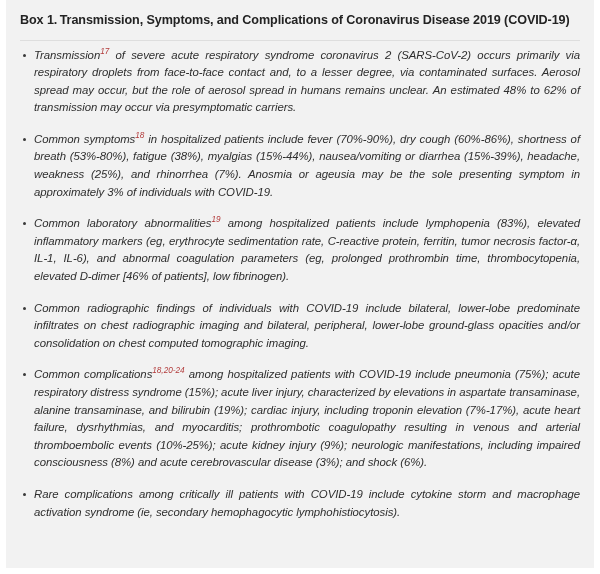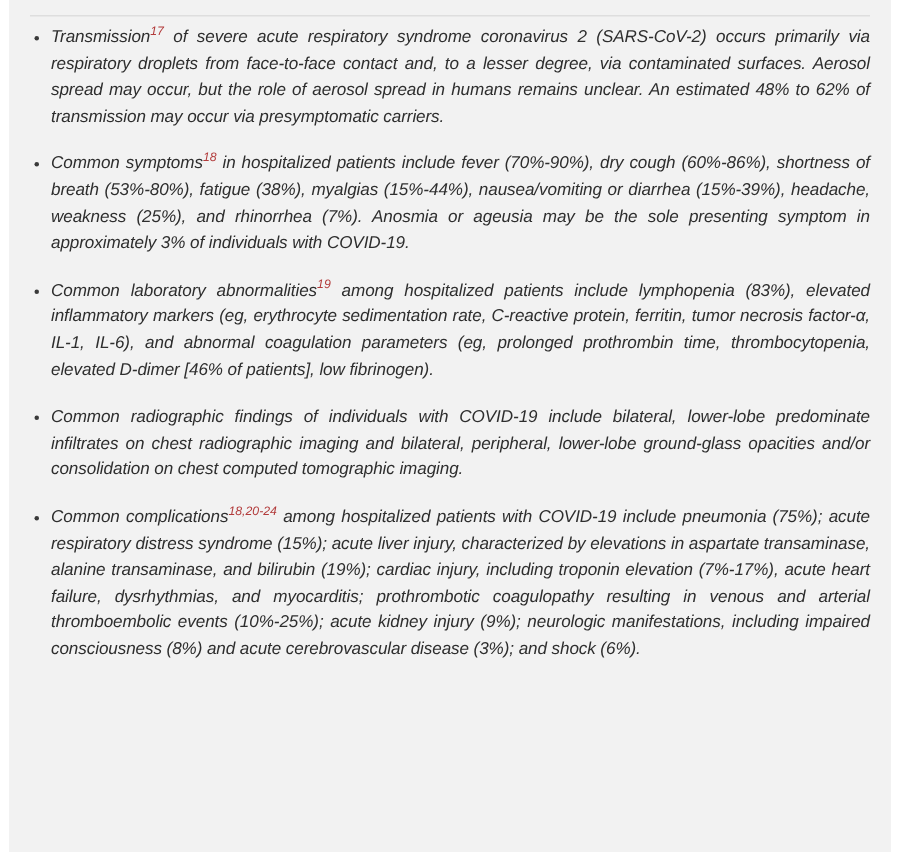--- a/index.html
+++ b/index.html
@@ -95,33 +95,37 @@
   
   li.bullet-item > span.txt {
     display: inline;
   }
 </style>
 </head>
 <body>
 
 <div class="box">
 
+  <div class="box-header">
+    <div class="box-title"><span class="num-sep">Box 1.</span><span>Transmission, Symptoms, and Complications of Coronavirus Disease 2019 (COVID-19)</span></div>
+  </div>
 
   <div class="title-rule"></div>
 
   <div class="box-body">
     <ul class="bullet-list">
 
       <li class="bullet-item"><span class="txt">Transmission</span><sup class="ref">17</sup><span class="txt"> of severe acute respiratory syndrome coronavirus 2 (SARS-CoV-2) occurs primarily via respiratory droplets from face-to-face contact and, to a lesser degree, via contaminated surfaces. Aerosol spread may occur, but the role of aerosol spread in humans remains unclear. An estimated 48% to 62% of transmission may occur via presymptomatic carriers.</span></li>
 
       <li class="bullet-item"><span class="txt">Common symptoms</span><sup class="ref">18</sup><span class="txt"> in hospitalized patients include fever (70%-90%), dry cough (60%-86%), shortness of breath (53%-80%), fatigue (38%), myalgias (15%-44%), nausea/vomiting or diarrhea (15%-39%), headache, weakness (25%), and rhinorrhea (7%). Anosmia or ageusia may be the sole presenting symptom in approximately 3% of individuals with COVID-19.</span></li>
 
       <li class="bullet-item"><span class="txt">Common laboratory abnormalities</span><sup class="ref">19</sup><span class="txt"> among hospitalized patients include lymphopenia (83%), elevated inflammatory markers (eg, erythrocyte sedimentation rate, C-reactive protein, ferritin, tumor necrosis factor-α, IL-1, IL-6), and abnormal coagulation parameters (eg, prolonged prothrombin time, thrombocytopenia, elevated D-dimer [46% of patients], low fibrinogen).</span></li>
 
       <li class="bullet-item"><span class="txt">Common radiographic findings of individuals with COVID-19 include bilateral, lower-lobe predominate infiltrates on chest radiographic imaging and bilateral, peripheral, lower-lobe ground-glass opacities and/or consolidation on chest computed tomographic imaging.</span><span class="txt"></span></li>
 
       <li class="bullet-item"><span class="txt">Common complications</span><sup class="ref">18,20-24</sup><span class="txt"> among hospitalized patients with COVID-19 include pneumonia (75%); acute respiratory distress syndrome (15%); acute liver injury, characterized by elevations in aspartate transaminase, alanine transaminase, and bilirubin (19%); cardiac injury, including troponin elevation (7%-17%), acute heart failure, dysrhythmias, and myocarditis; prothrombotic coagulopathy resulting in venous and arterial thromboembolic events (10%-25%); acute kidney injury (9%); neurologic manifestations, including impaired consciousness (8%) and acute cerebrovascular disease (3%); and shock (6%).</span></li>
 
+      <li class="bullet-item"><span class="txt">Rare complications among critically ill patients with COVID-19 include cytokine storm and macrophage activation syndrome (ie, secondary hemophagocytic lymphohistiocytosis).</span><span class="txt"></span></li>
 
     </ul>
   </div>
 
 </div>
 
 </body></html>

